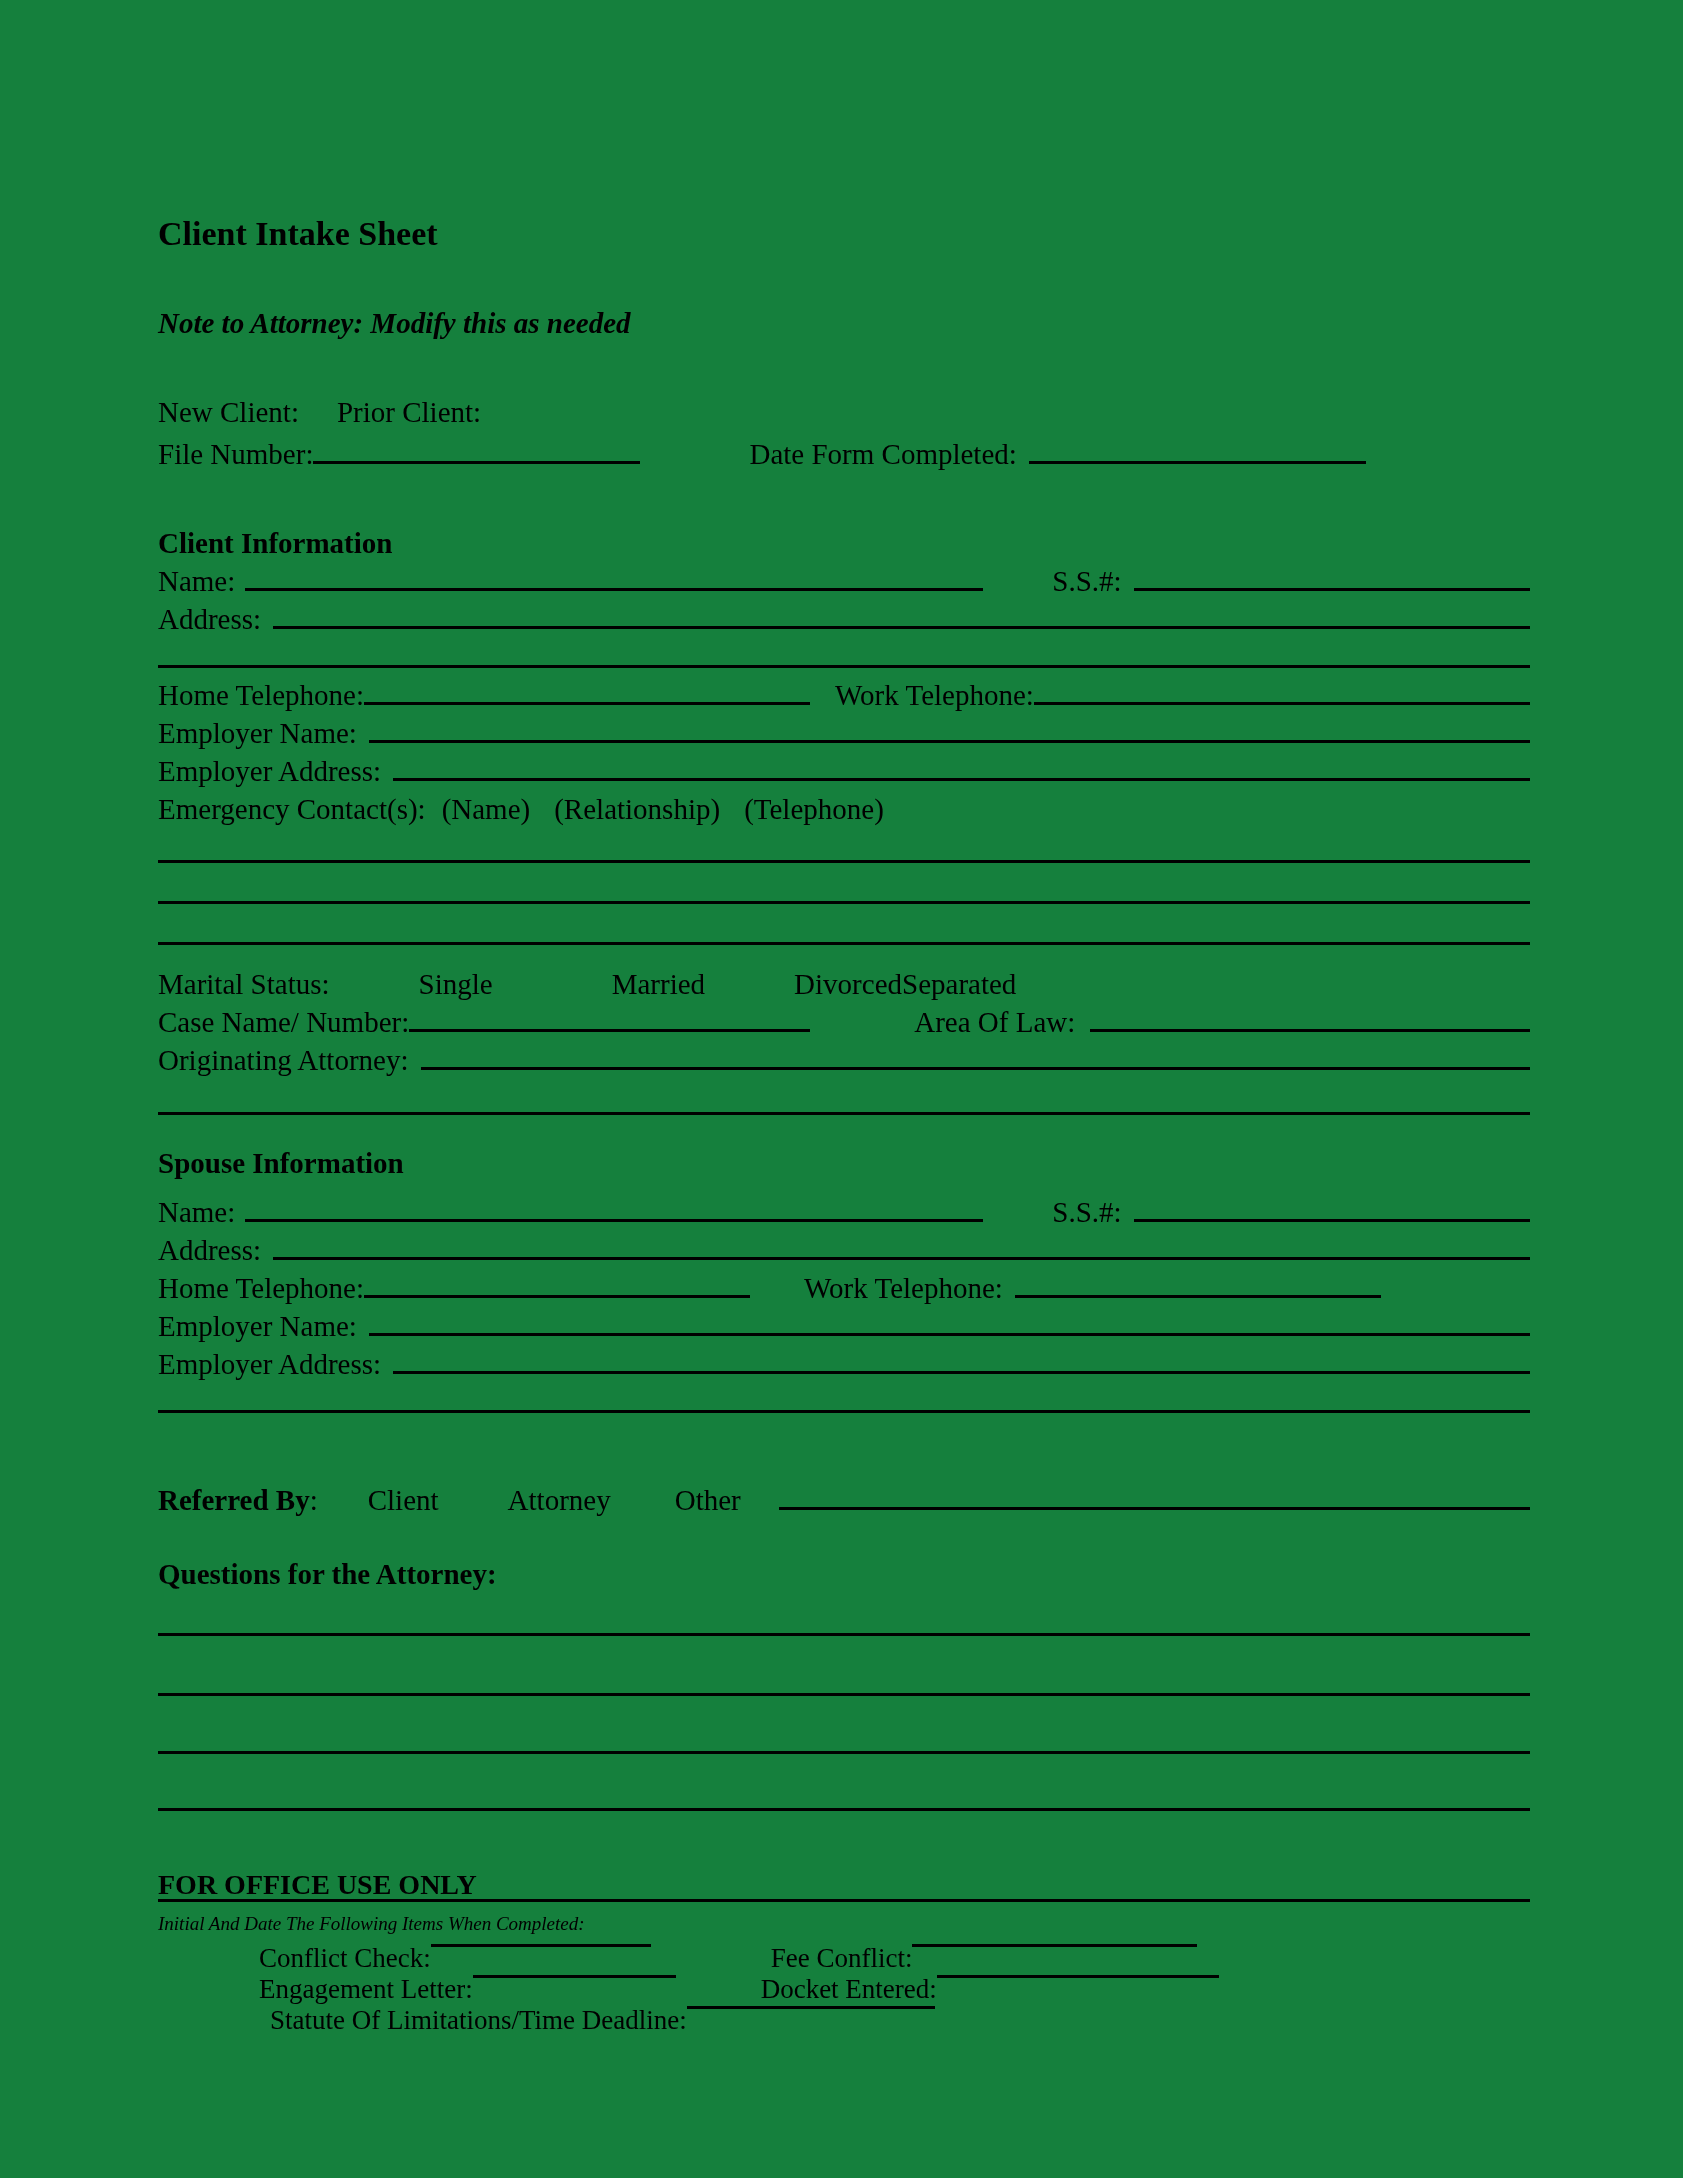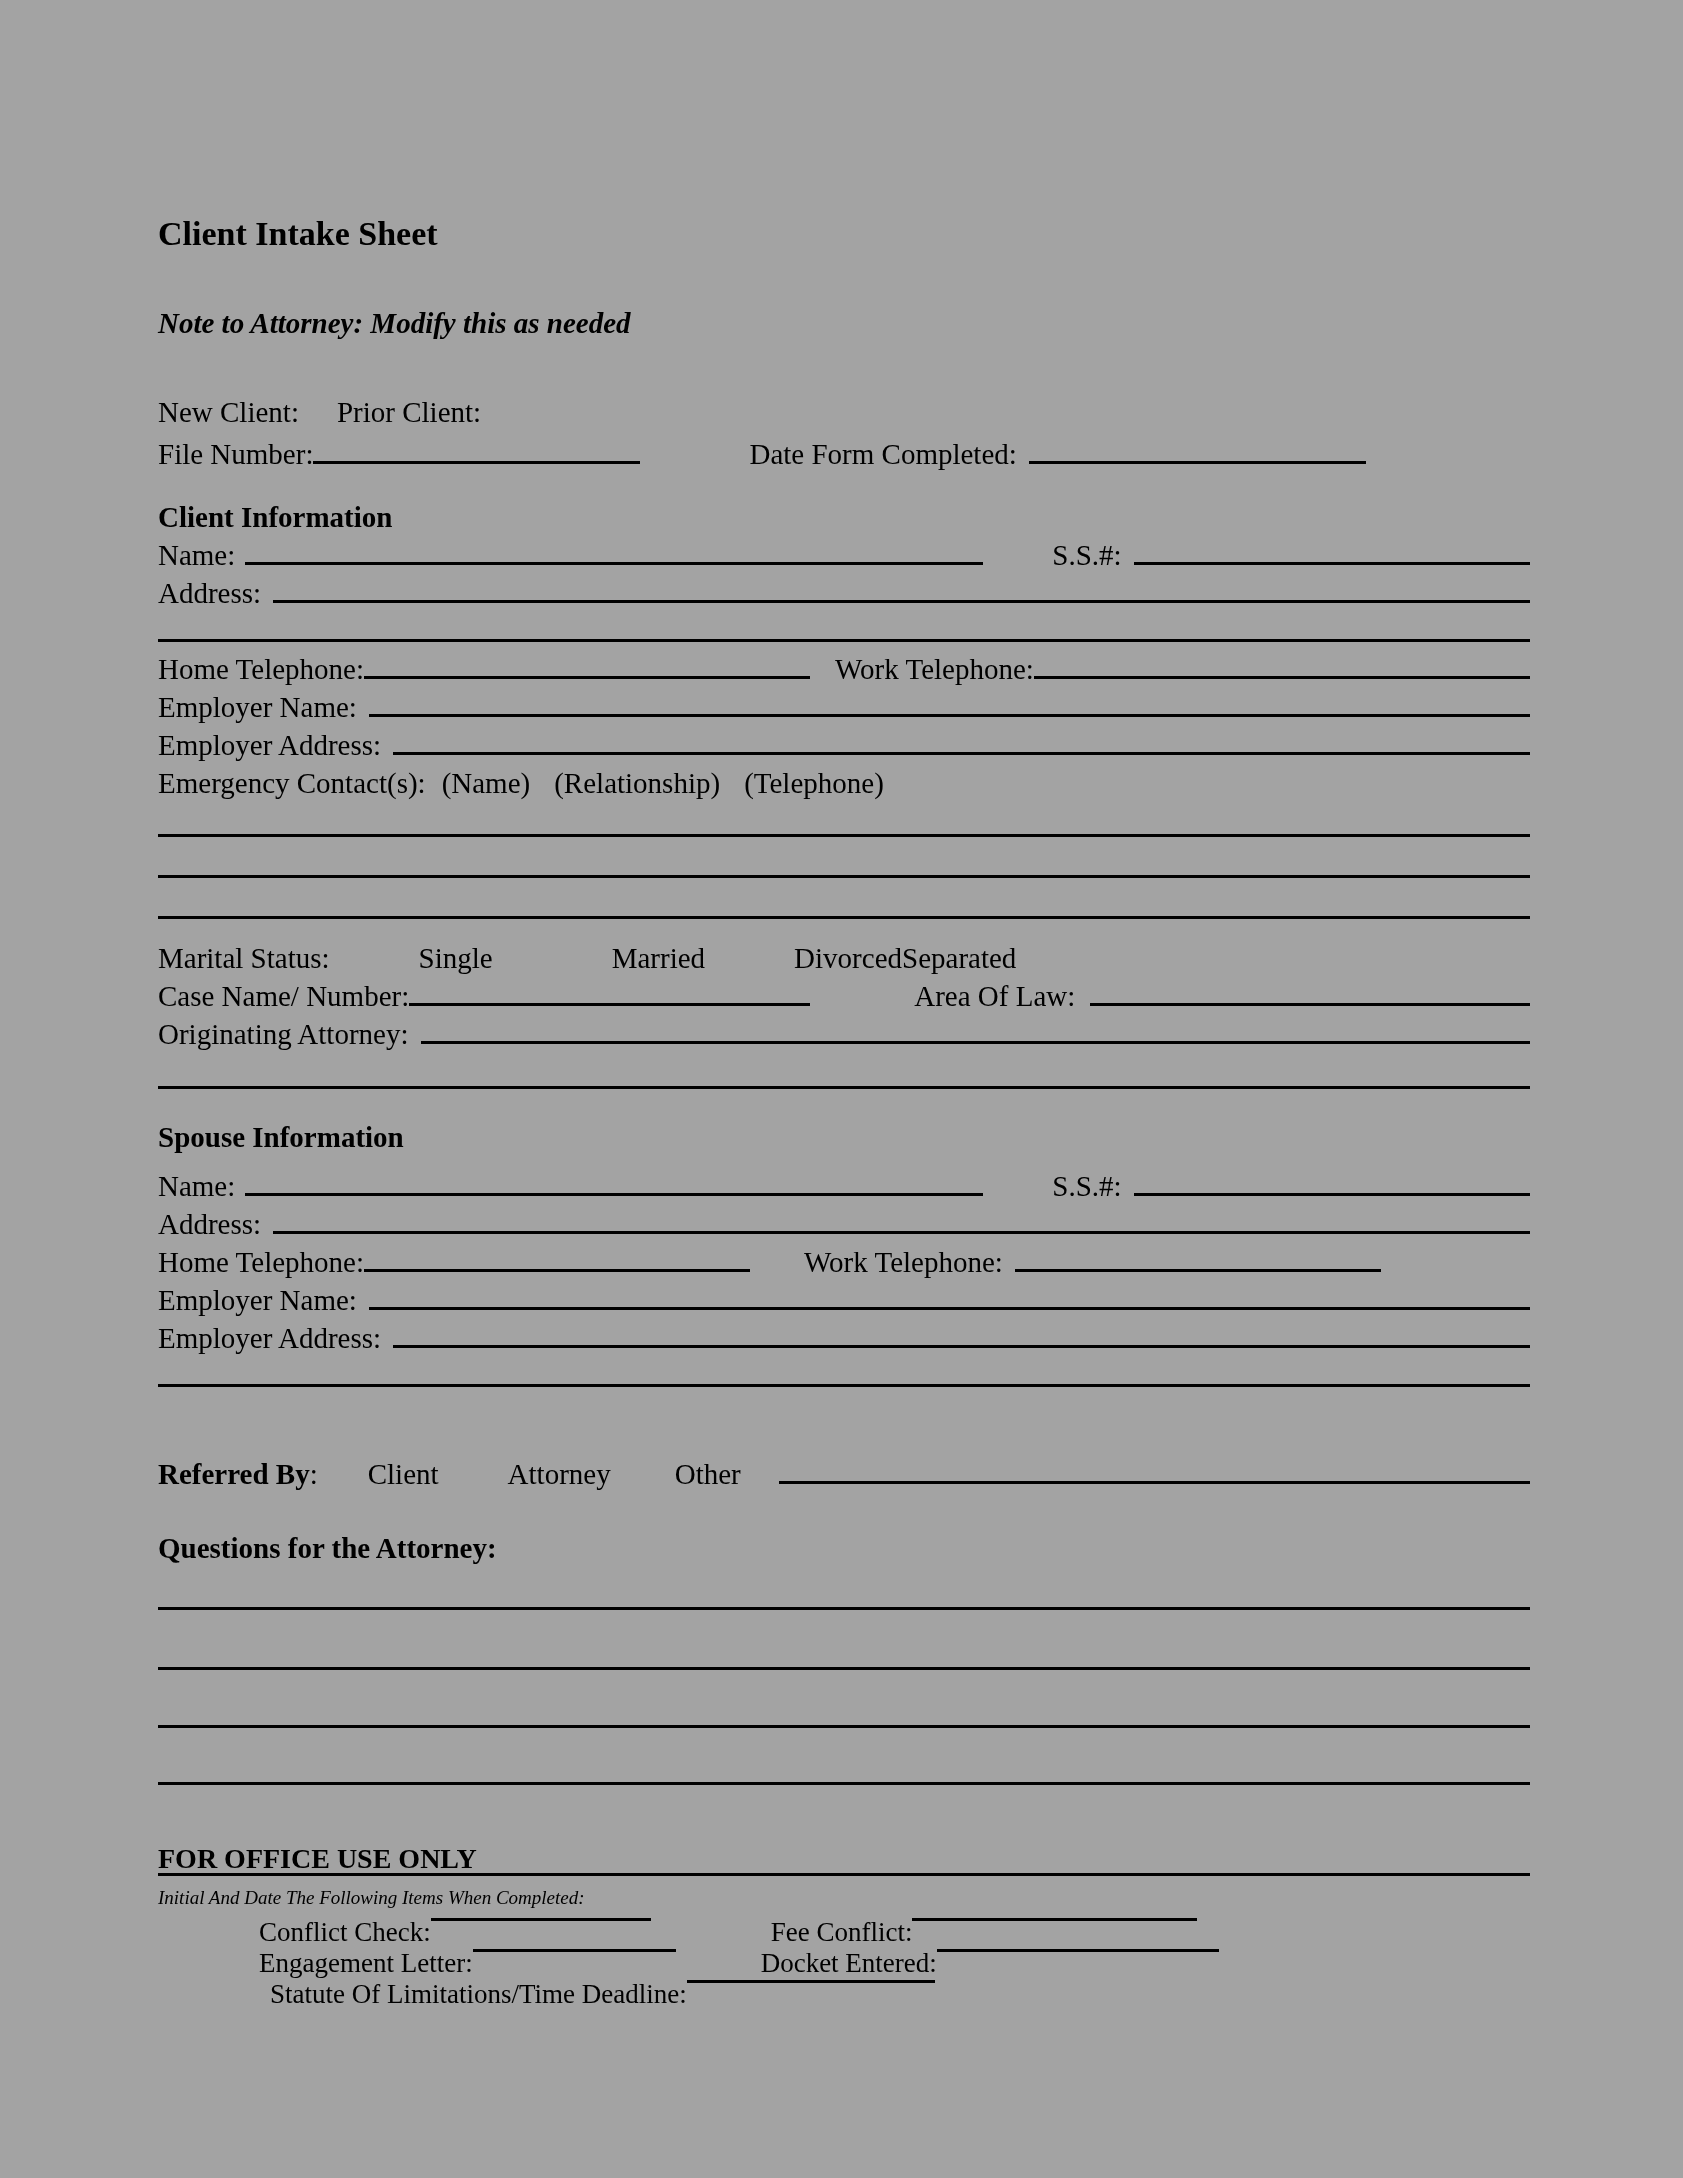--- a/index.html
+++ b/index.html
@@ -1,17 +1,17 @@
 <!DOCTYPE html>
 <html><head>
 <meta charset="utf-8">
 <style>
   html,body { margin:0; padding:0; background:#ffffff; }
   body { width:1683px; height:2178px; color:#000; font-family:"Liberation Serif", serif; }
-  .page { position:relative; width:1683px; height:2178px; background:#a3a3a3; overflow:hidden; }
+  .page { position:relative; width:1683px; height:2178px; background:#15803d; overflow:hidden; }
   .content { padding:0 153px 0 158px; }
   .row { display:flex; align-items:baseline; height:38px; font-size:29px; line-height:38px; white-space:nowrap; }
   .b { font-weight:bold; }
   .title { margin-top:213px; font-size:34px; font-weight:bold; line-height:42px; height:42px; }
   .note { margin-top:49px; font-size:29px; font-weight:bold; font-style:italic; height:38px; line-height:38px; }
   .ln  { flex:0 0 auto; border-bottom:3px solid #000; margin-bottom:-8px; align-self:baseline; height:1px; }
   .lnf { flex:1 1 auto; border-bottom:3px solid #000; margin-bottom:-8px; align-self:baseline; height:1px; }
   .linerow { border-bottom:3px solid #000; }
   .officerow { display:flex; align-items:center; height:31px; font-size:27px; line-height:31px; white-space:nowrap; }
   .officetitle { margin-top:60px; height:28px; border-bottom:3px solid #000; font-size:28px; font-weight:bold; line-height:28px; }
@@ -32,21 +32,21 @@
       <span style="margin-left:38px;">Prior Client:</span>
     </div>
 
     <div class="row" style="margin-top:4px;">
       <span>File Number:</span>
       <span class="ln" style="width:327px;"></span>
       <span style="margin-left:109px;text-align:right;">Date Form Completed:</span>
       <span class="ln" style="width:337px; margin-left:12px;"></span>
     </div>
 
-    <div class="row b" style="margin-top:25px;">Client Information</div>
+    <div class="row b" style="margin-top:51px;">Client Information</div>
 
     <div class="row">
       <span>Name:</span>
       <span class="ln" style="width:738px; margin-left:10px;"></span>
       <span style="margin-left:69px;">S.S.#:</span>
       <span class="lnf" style="margin-left:12px;"></span>
     </div>
 
     <div class="row">
       <span>Address:</span>

